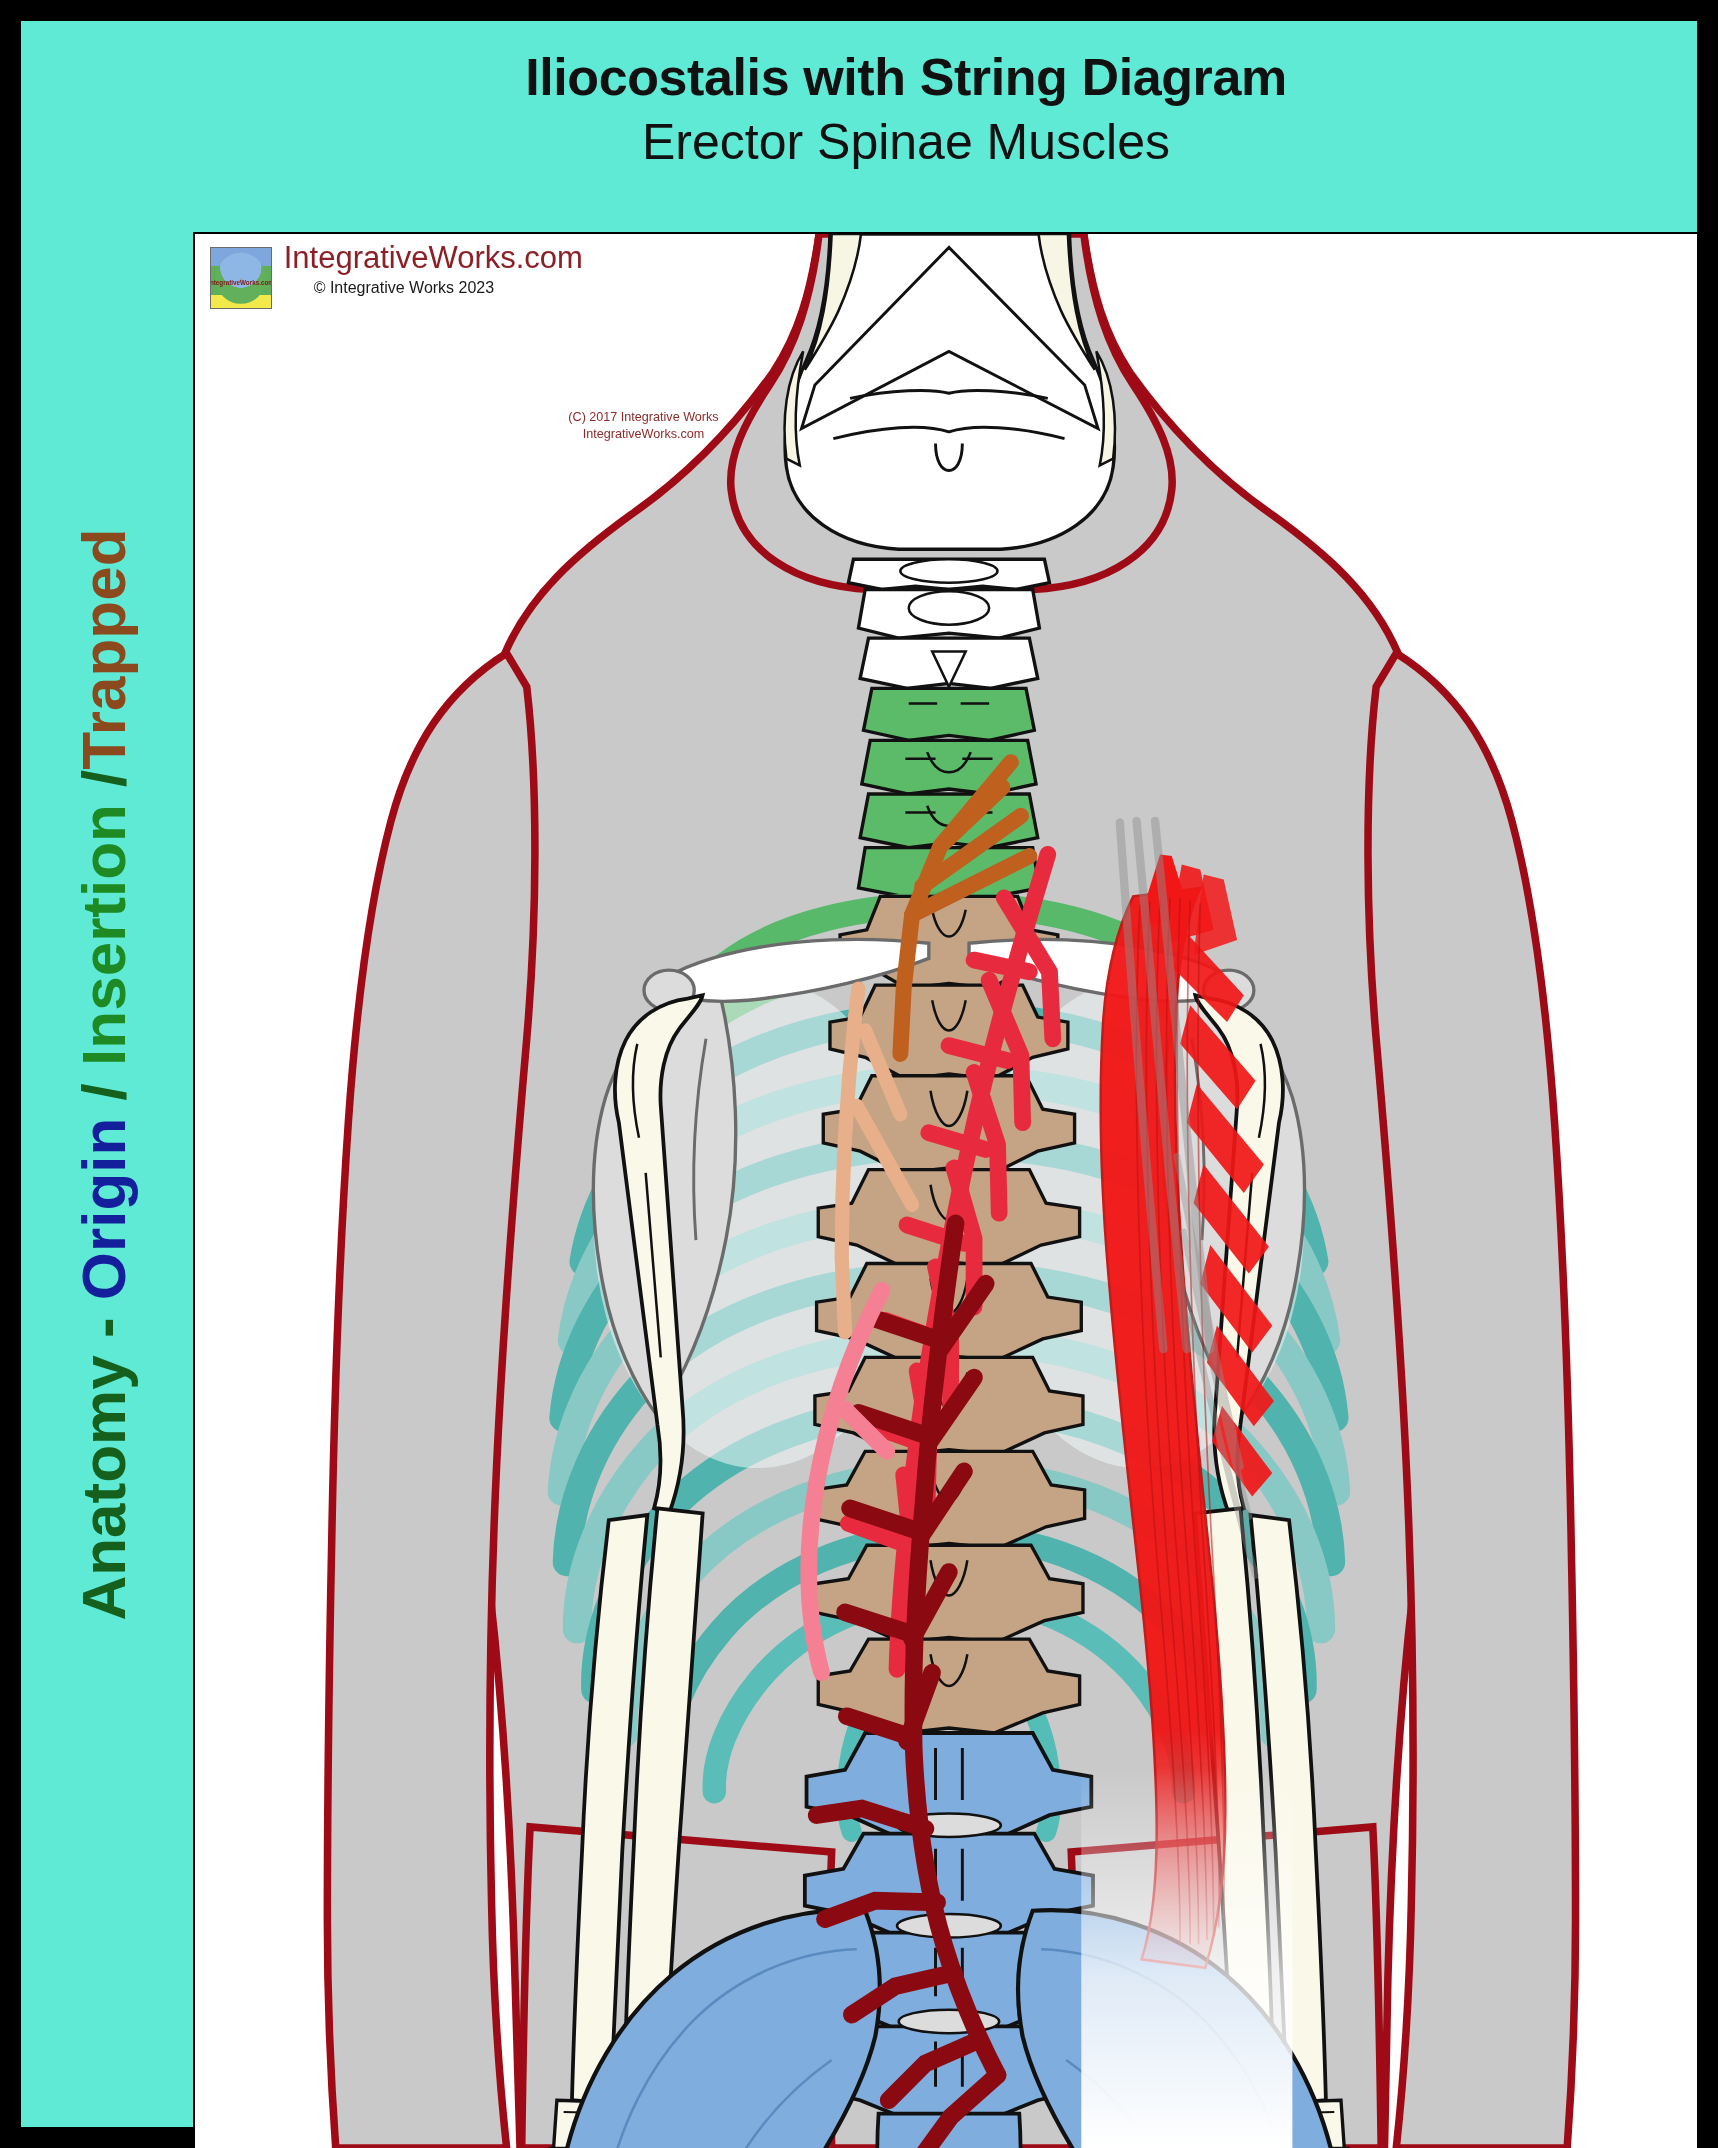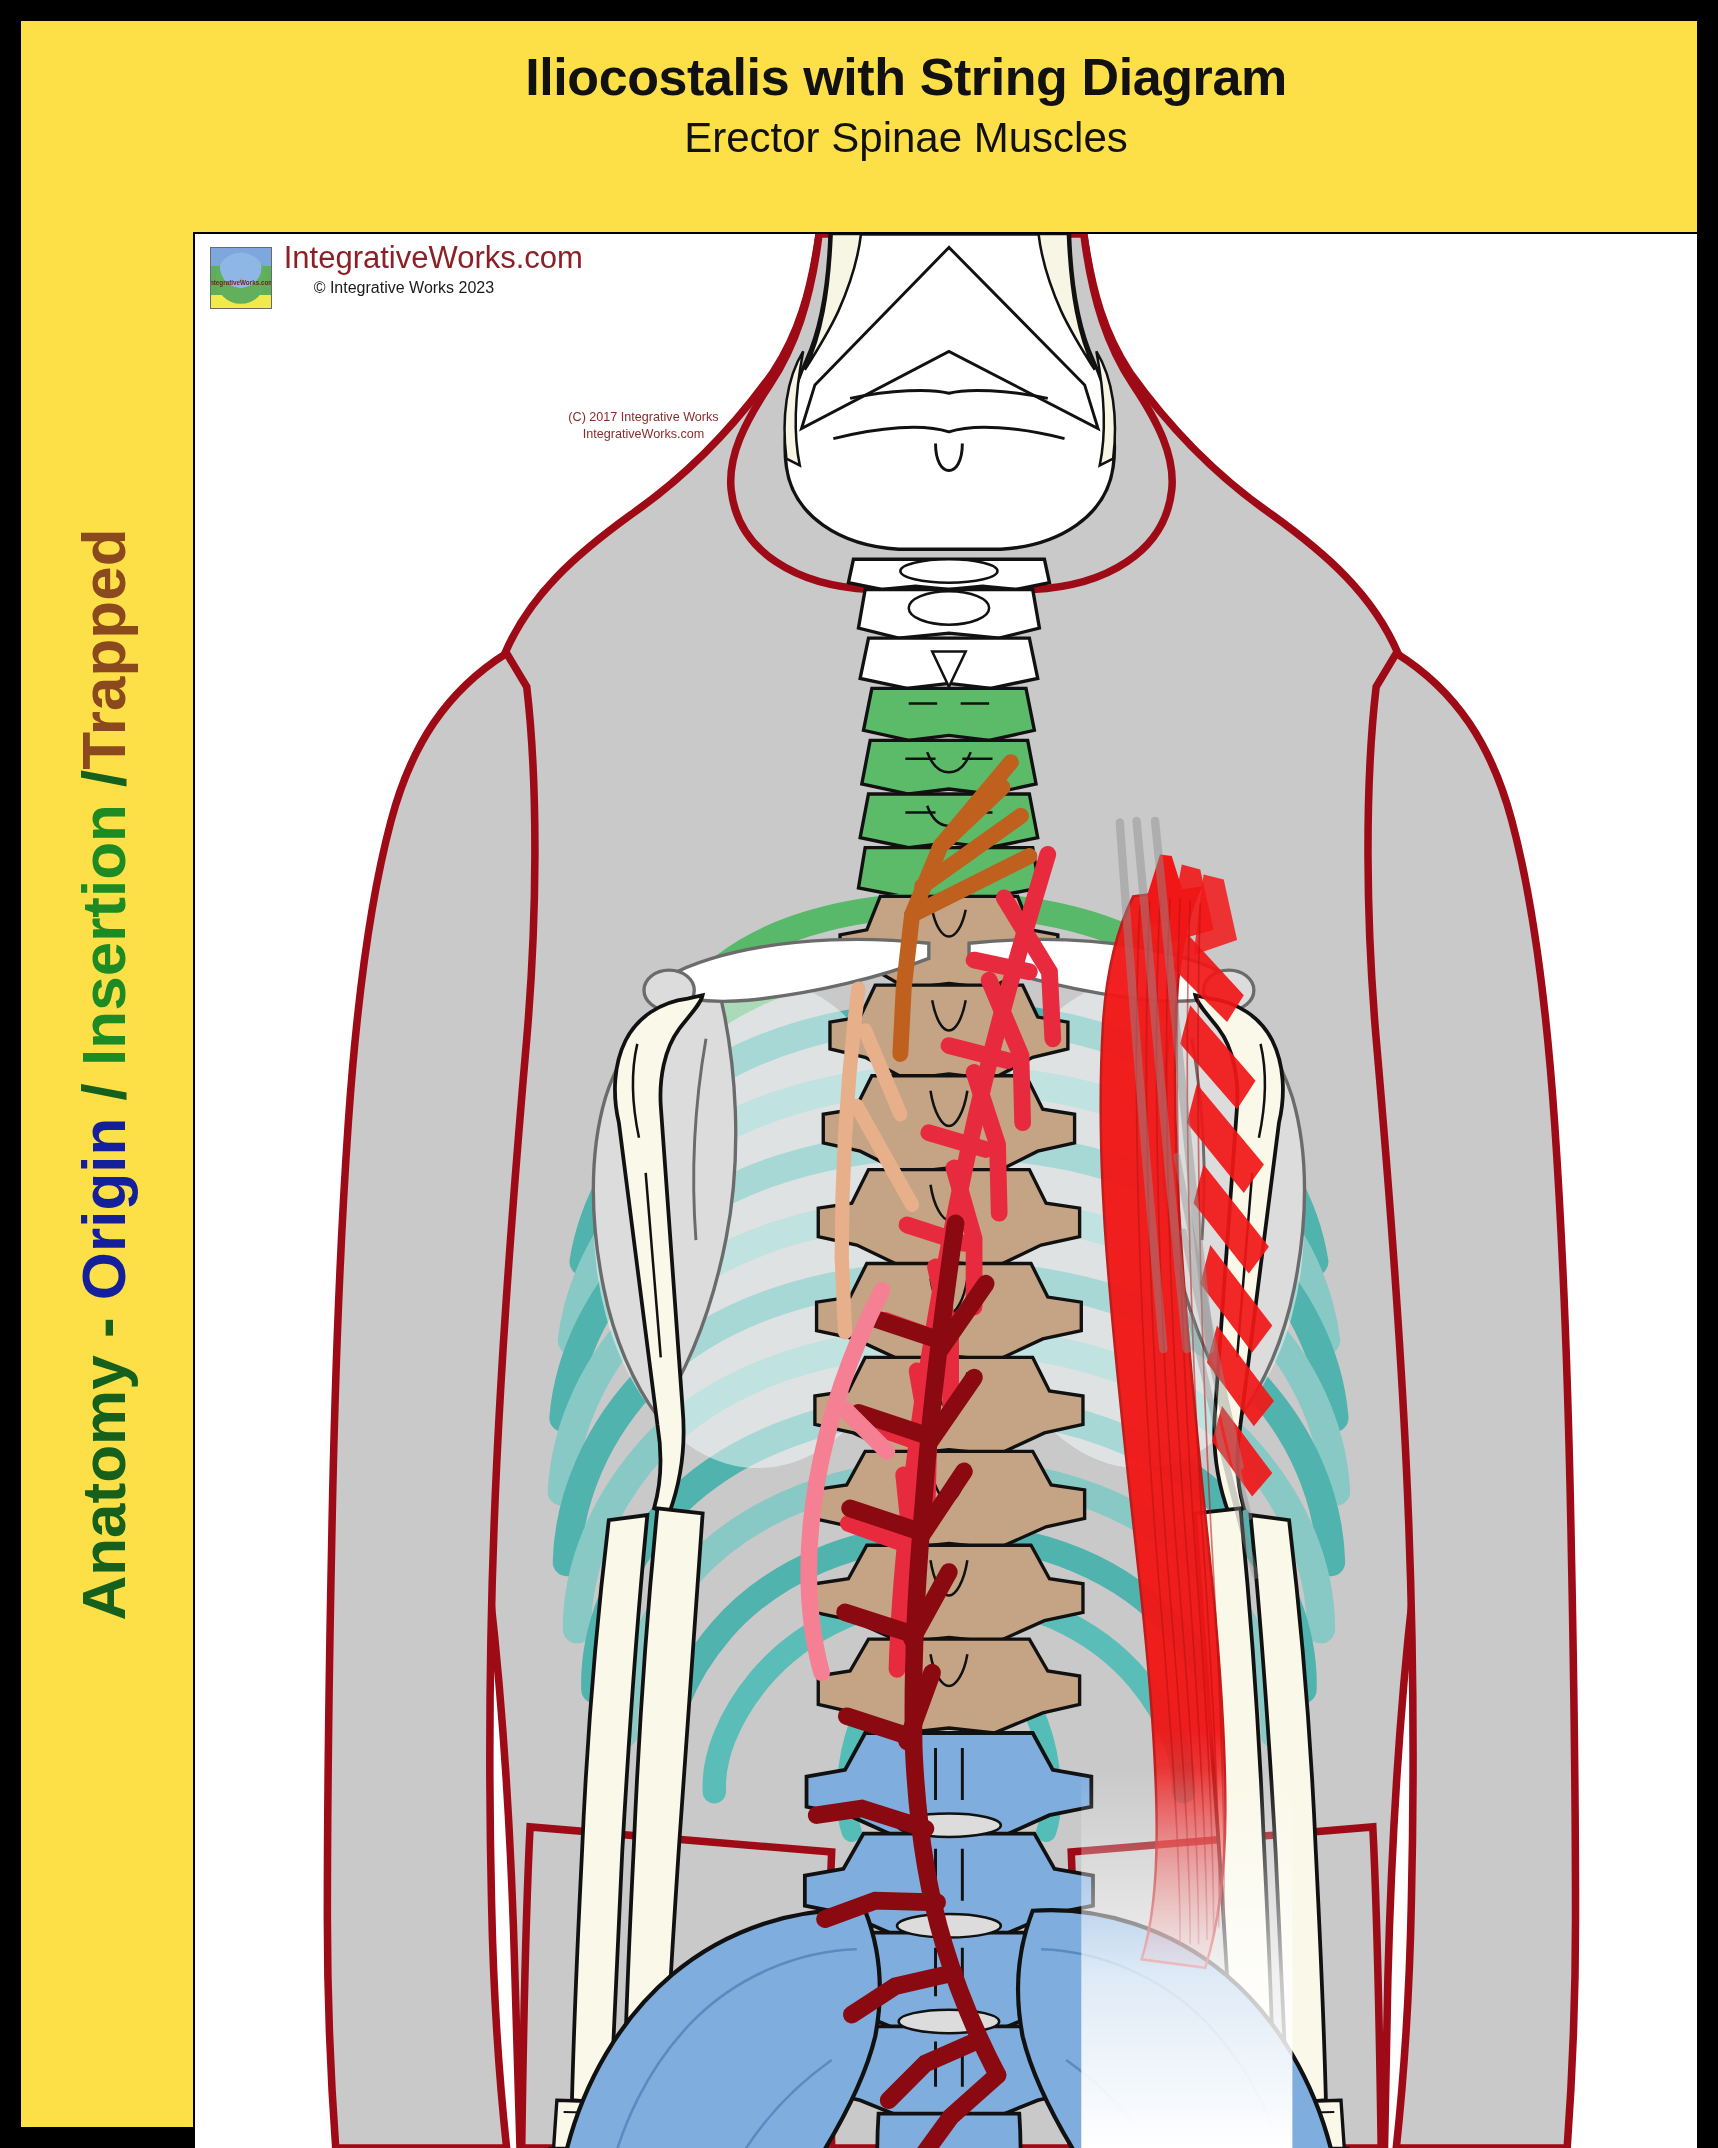--- a/index.html
+++ b/index.html
@@ -6,34 +6,34 @@
   html,body{margin:0;padding:0;background:#000;}
   body{width:1718px;height:2148px;font-family:"Liberation Sans",sans-serif;overflow:hidden;}
 
   #page{
     position:absolute; left:0; top:0; width:1718px; height:2148px;
     background:#000; box-sizing:border-box;
   }
   
   #paper{
     position:absolute; left:21px; top:21px; width:1676px; height:2106px;
-    background:#fde047;
+    background:#5eead4;
   }
 
   
   #title-block{
     position:absolute; left:172px; top:8.4px; width:1426px; height:180px;
     text-align:center; color:#111;
   }
   #main-title{
     font-size:52px; font-weight:bold; letter-spacing:-0.4px;
     line-height:1.0; margin:22px 0 0 0; white-space:nowrap;
   }
   #sub-title{
-    font-size:42px; font-weight:normal; line-height:1.0; margin:13.4px 0 0 0;
+    font-size:50px; font-weight:normal; line-height:1.0; margin:13.4px 0 0 0;
     white-space:nowrap;
   }
 
   
   #side-caption{
     position:absolute; left:32px; top:214px; width:101px; height:1678px;
     display:flex; align-items:center; justify-content:center;
   }
   #side-caption .vtext{
     transform:rotate(-90deg); transform-origin:center center;

